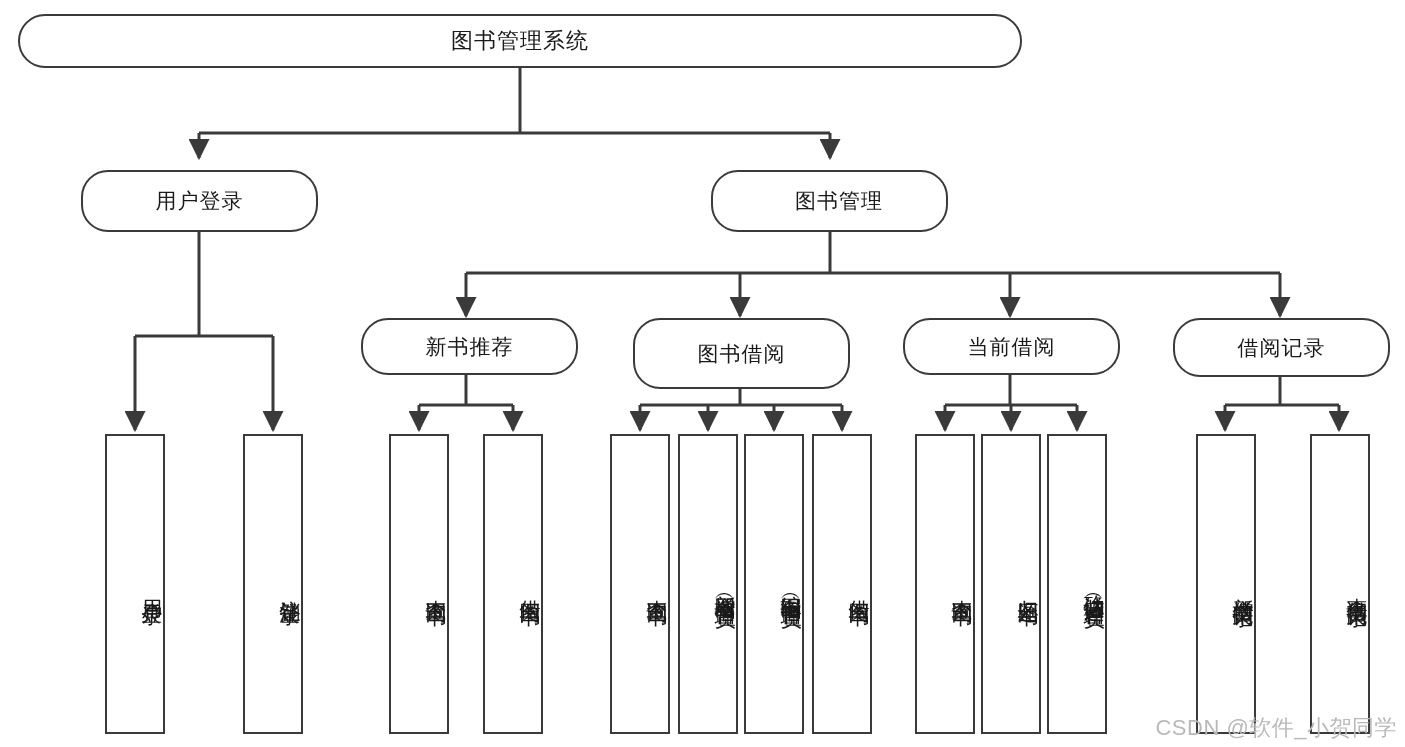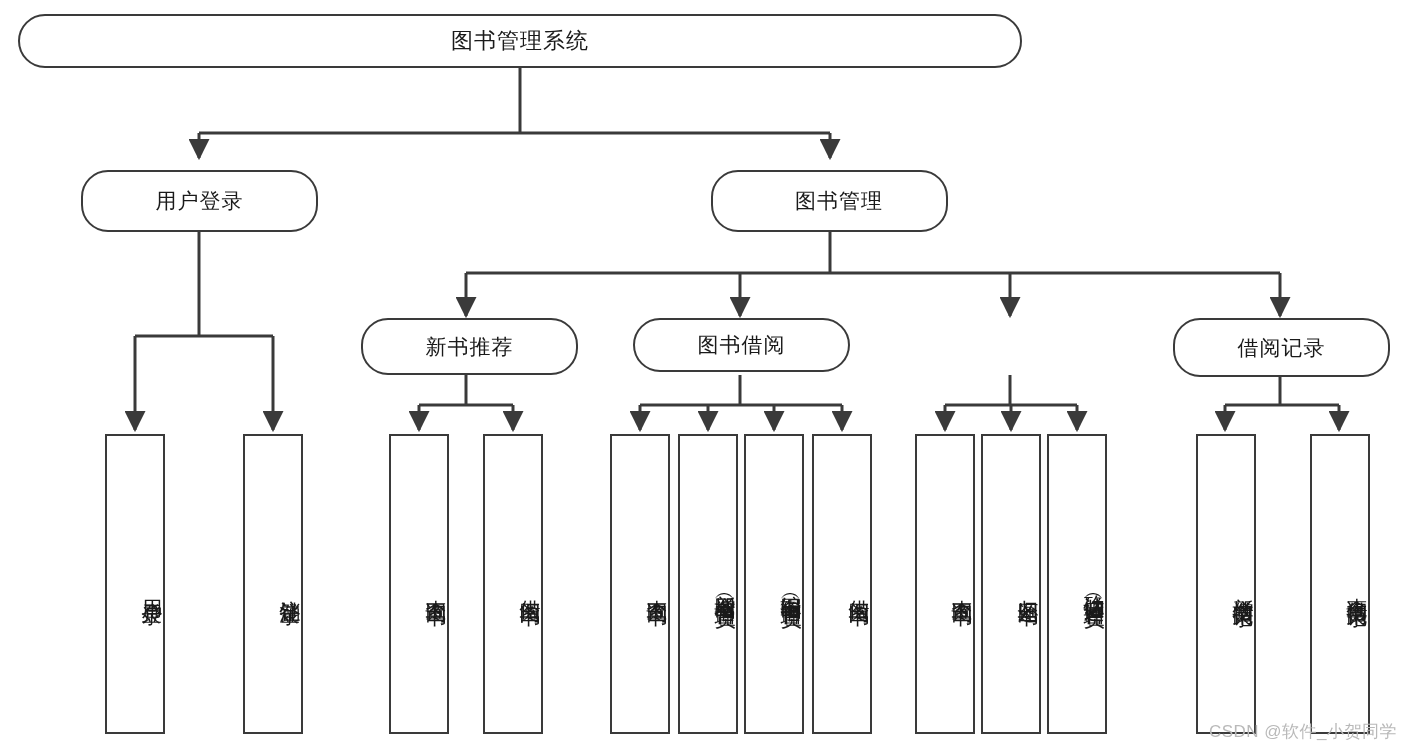--- a/index.html
+++ b/index.html
@@ -51,21 +51,21 @@
     align-items: flex-start;
     justify-content: center;
   }
   .node.root {
     font-size: 22px;
   }
   .watermark {
     position: absolute;
     right: 8px;
     bottom: 4px;
-    font-size: 17px;
+    font-size: 22px;
     color: #b9b9b9;
     white-space: nowrap;
     letter-spacing: 0.5px;
   }
 </style>
 </head>
 <body>
 
 <div id="canvas">
 
@@ -118,21 +118,22 @@
       <path d="M 1339 405 L 1339 430" marker-end="url(#arrow)"></path>
     </g>
   </svg>
 
   <div class="node horiz root" style="left:18px; top:14px; width:1004px; height:54px;">图书管理系统</div>
 
   <div class="node horiz" style="left:81px; top:170px; width:237px; height:62px;">用户登录</div>
   <div class="node horiz" style="left:711px; top:170px; width:237px; height:62px;padding-left:19px;">图书管理</div>
 
   <div class="node horiz" style="left:361px; top:318px; width:217px; height:57px;">新书推荐</div>
-  <div class="node horiz" style="left:633px; top:318px; width:217px; height:54px;text-align:right;">图书借阅</div>
+  <div class="node horiz" style="left:633px; top:318px; width:217px; height:71px;text-align:right;">图书借阅</div>
+  <div class="node horiz" style="left:903px; top:318px; width:217px; height:57px;">当前借阅</div>
   <div class="node horiz" style="left:1173px; top:318px; width:217px; height:59px;">借阅记录</div>
 
   <div class="node vert" style="left:105px; top:434px; width:60px; height:300px;">用户登录</div>
   <div class="node vert" style="left:243px; top:434px; width:60px; height:300px;">注销登录</div>
 
   <div class="node vert" style="left:389px; top:434px; width:60px; height:300px;">查询图书</div>
   <div class="node vert" style="left:483px; top:434px; width:60px; height:300px;">借阅图书</div>
 
   <div class="node vert" style="left:610px; top:434px; width:60px; height:300px;">查询图书</div>
   <div class="node vert" style="left:678px; top:434px; width:60px; height:300px;">新增图书（管理员）</div>

